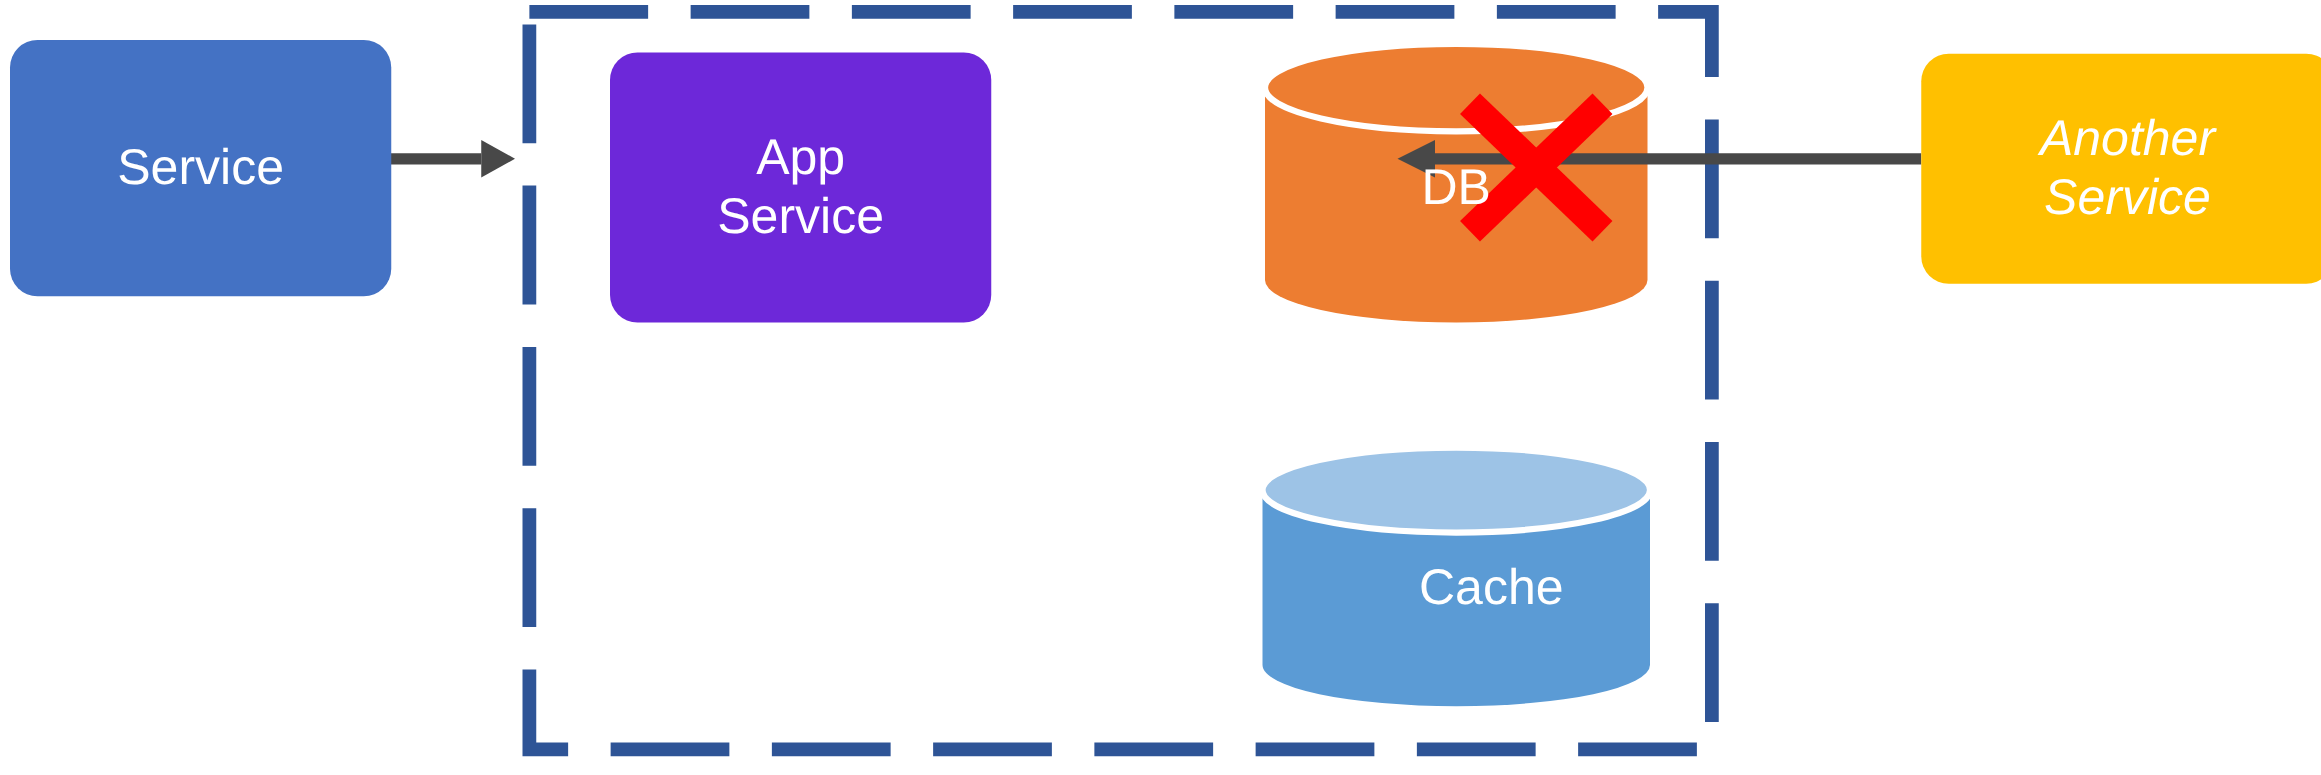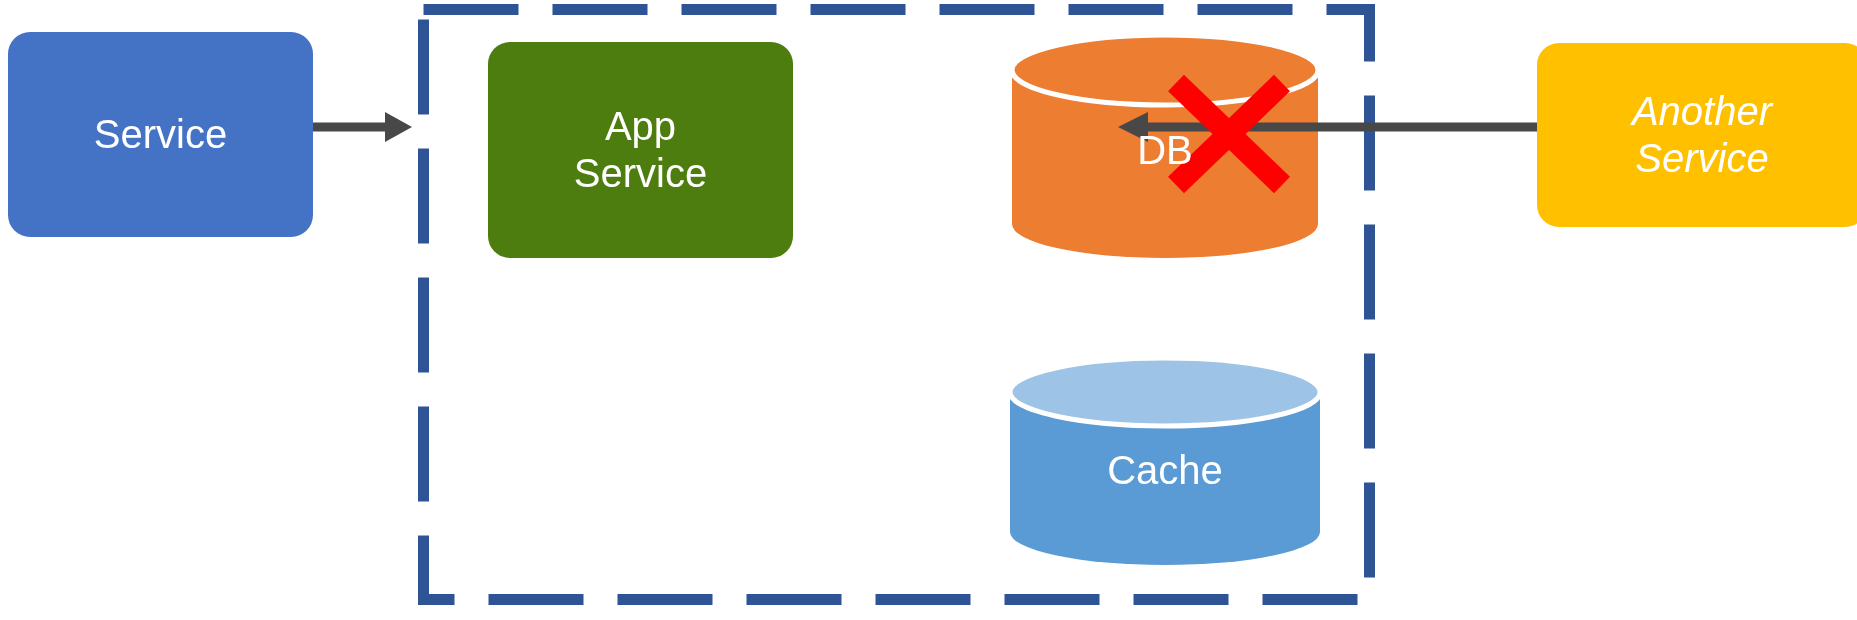--- a/index.html
+++ b/index.html
@@ -83,35 +83,35 @@
       <line x1="1282" y1="83" x2="1176" y2="185" stroke="#FF0000" stroke-width="23" stroke-linecap="butt"></line>
     </g>
   </svg>
 
   <div class="box" style="left:8px; top:32px; width:305px; height:205px; background:#4472C4;">
     <div class="label-center">
       <span class="node-label" style="position:static;">Service</span>
     </div>
   </div>
 
-  <div class="box" style="left:488px; top:42px; width:305px; height:216px; background:#4d7c0f;">
+  <div class="box" style="left:488px; top:42px; width:305px; height:216px; background:#6d28d9;">
     <div class="label-center">
       <span class="node-label" style="position:static;">App
 Service</span>
     </div>
   </div>
 
   <div style="position:absolute; left:1012px; top:35px; width:306px; height:223px;">
     <div class="label-center" style="align-items:flex-end; padding-bottom:84px; box-sizing:border-box;">
       <span class="node-label" style="position:static;">DB</span>
     </div>
   </div>
 
   <div style="position:absolute; left:1010px; top:358px; width:310px; height:208px;">
-    <div class="label-center" style="align-items:flex-end; padding-bottom:72px; box-sizing:border-box;">
+    <div class="label-center" style="align-items:flex-end; padding-bottom:72px; box-sizing:border-box;margin-left:28px;">
       <span class="node-label" style="position:static;">Cache</span>
     </div>
   </div>
 
   <div class="box" style="left:1537px; top:43px; width:330px; height:184px; background:#FFC000;">
     <div class="label-center">
       <span class="node-label" style="position:static;font-style:italic;">Another
 Service</span>
     </div>
   </div>

